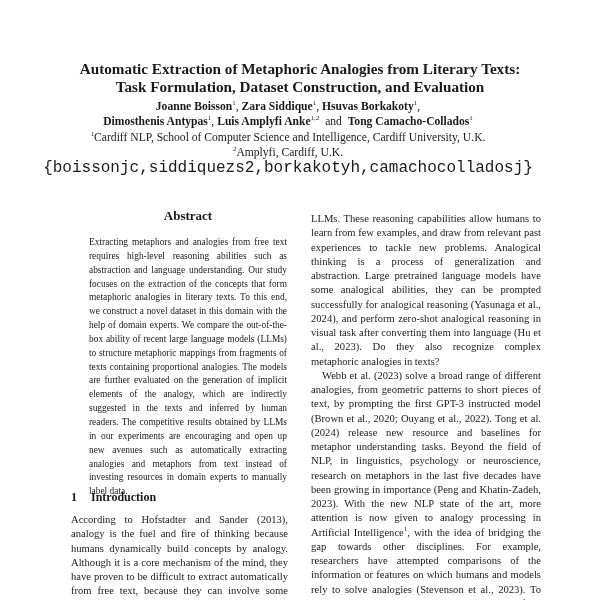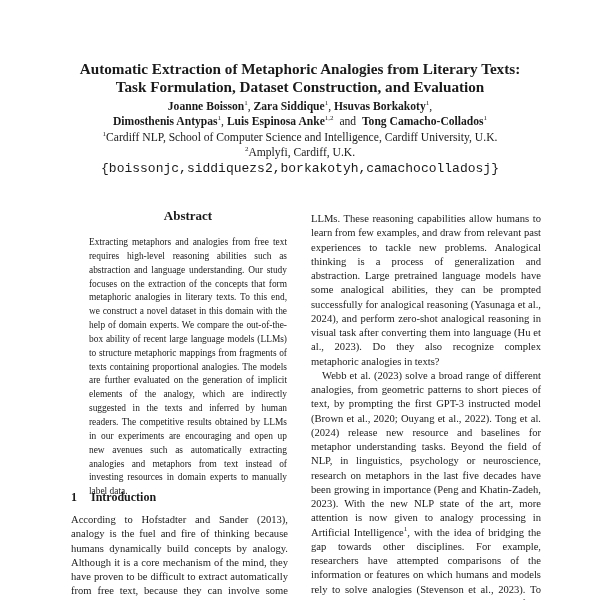--- a/index.html
+++ b/index.html
@@ -1,22 +1,22 @@
 <!DOCTYPE html>
 <html><head>
 <meta charset="utf-8">
 <style>
   html, body { margin:0; padding:0; background:#ffffff; }
   body { width:600px; height:600px; overflow:hidden; position:relative; color:#1a1a1a; font-family:"Liberation Serif", serif; }
   .page { position:absolute; left:0; top:0; width:600px; height:488px; }
   .title { position:absolute; top:60px; left:40px; width:520px; text-align:center; font-weight:bold; font-size:15.2px; line-height:18px; }
-  .authors { position:absolute; top:99px; left:40px; width:520px; text-align:center; font-size:11.6px; line-height:15.4px; }
+  .authors { position:absolute; top:99px; left:28px; width:520px; text-align:center; font-size:11.6px; line-height:15.4px; }
   .authors b { font-weight:bold; }
   .authors sup { font-size:7px; vertical-align:super; line-height:0; }
-  .mono { font-family:"Liberation Mono", monospace; font-size:13px; }
+  .mono { font-family:"Liberation Mono", monospace; font-size:16px; }
   .abstract-head { position:absolute; top:208px; left:89px; width:198px; text-align:center; font-weight:bold; font-size:13px; }
   .abstract-body { position:absolute; top:236px; left:89px; width:198px; font-size:9.4px; line-height:13.85px; text-align:justify; }
   .sec-head { position:absolute; top:490px; left:71px; font-weight:bold; font-size:12px; }
   .sec-head .num { display:inline-block; width:20px; }
   .intro-body { position:absolute; top:513px; left:71px; width:217px; font-size:10.6px; line-height:14.25px; text-align:justify; }
   .right-body { position:absolute; top:212px; left:311px; width:230px; font-size:10.6px; line-height:14.25px; text-align:justify; }
   .right-body p { margin:0; }
   .right-body p + p { text-indent:11px; }
   p { margin:0; }
   sup.fn { font-size:7px; vertical-align:super; line-height:0; }
@@ -32,21 +32,21 @@
   </div>
 
   <div class="authors">
     <div>
       <b>Joanne Boisson</b><sup>1</sup>,
       <b>Zara Siddique</b><sup>1</sup>,
       <b>Hsuvas Borkakoty</b><sup>1</sup>,
     </div>
     <div>
       <b>Dimosthenis Antypas</b><sup>1</sup>,
-      <b>Luis Espinosa Anke</b><sup>1,2</sup>
+      <b>Luis Amplyfi Anke</b><sup>1,2</sup>
       &nbsp;<span>and</span>&nbsp;
       <b>Tong Camacho-Collados</b><sup>1</sup>
     </div>
     <div><sup>1</sup><span>Cardiff NLP, School of Computer Science and Intelligence, Cardiff University, U.K.</span></div>
     <div><sup>2</sup><span>Amplyfi, Cardiff, U.K.</span></div>
     <div class="mono">{boissonjc,siddiquezs2,borkakotyh,camachocolladosj}</div>
   </div>
 
   <div class="abstract-head">Abstract</div>
   <div class="abstract-body">Extracting metaphors and analogies from free text requires high-level reasoning abilities such as abstraction and language understanding. Our study focuses on the extraction of the concepts that form metaphoric analogies in literary texts. To this end, we construct a novel dataset in this domain with the help of domain experts. We compare the out-of-the-box ability of recent large language models (LLMs) to structure metaphoric mappings from fragments of texts containing proportional analogies. The models are further evaluated on the generation of implicit elements of the analogy, which are indirectly suggested in the texts and inferred by human readers. The competitive results obtained by LLMs in our experiments are encouraging and open up new avenues such as automatically extracting analogies and metaphors from text instead of investing resources in domain experts to manually label data.</div>

